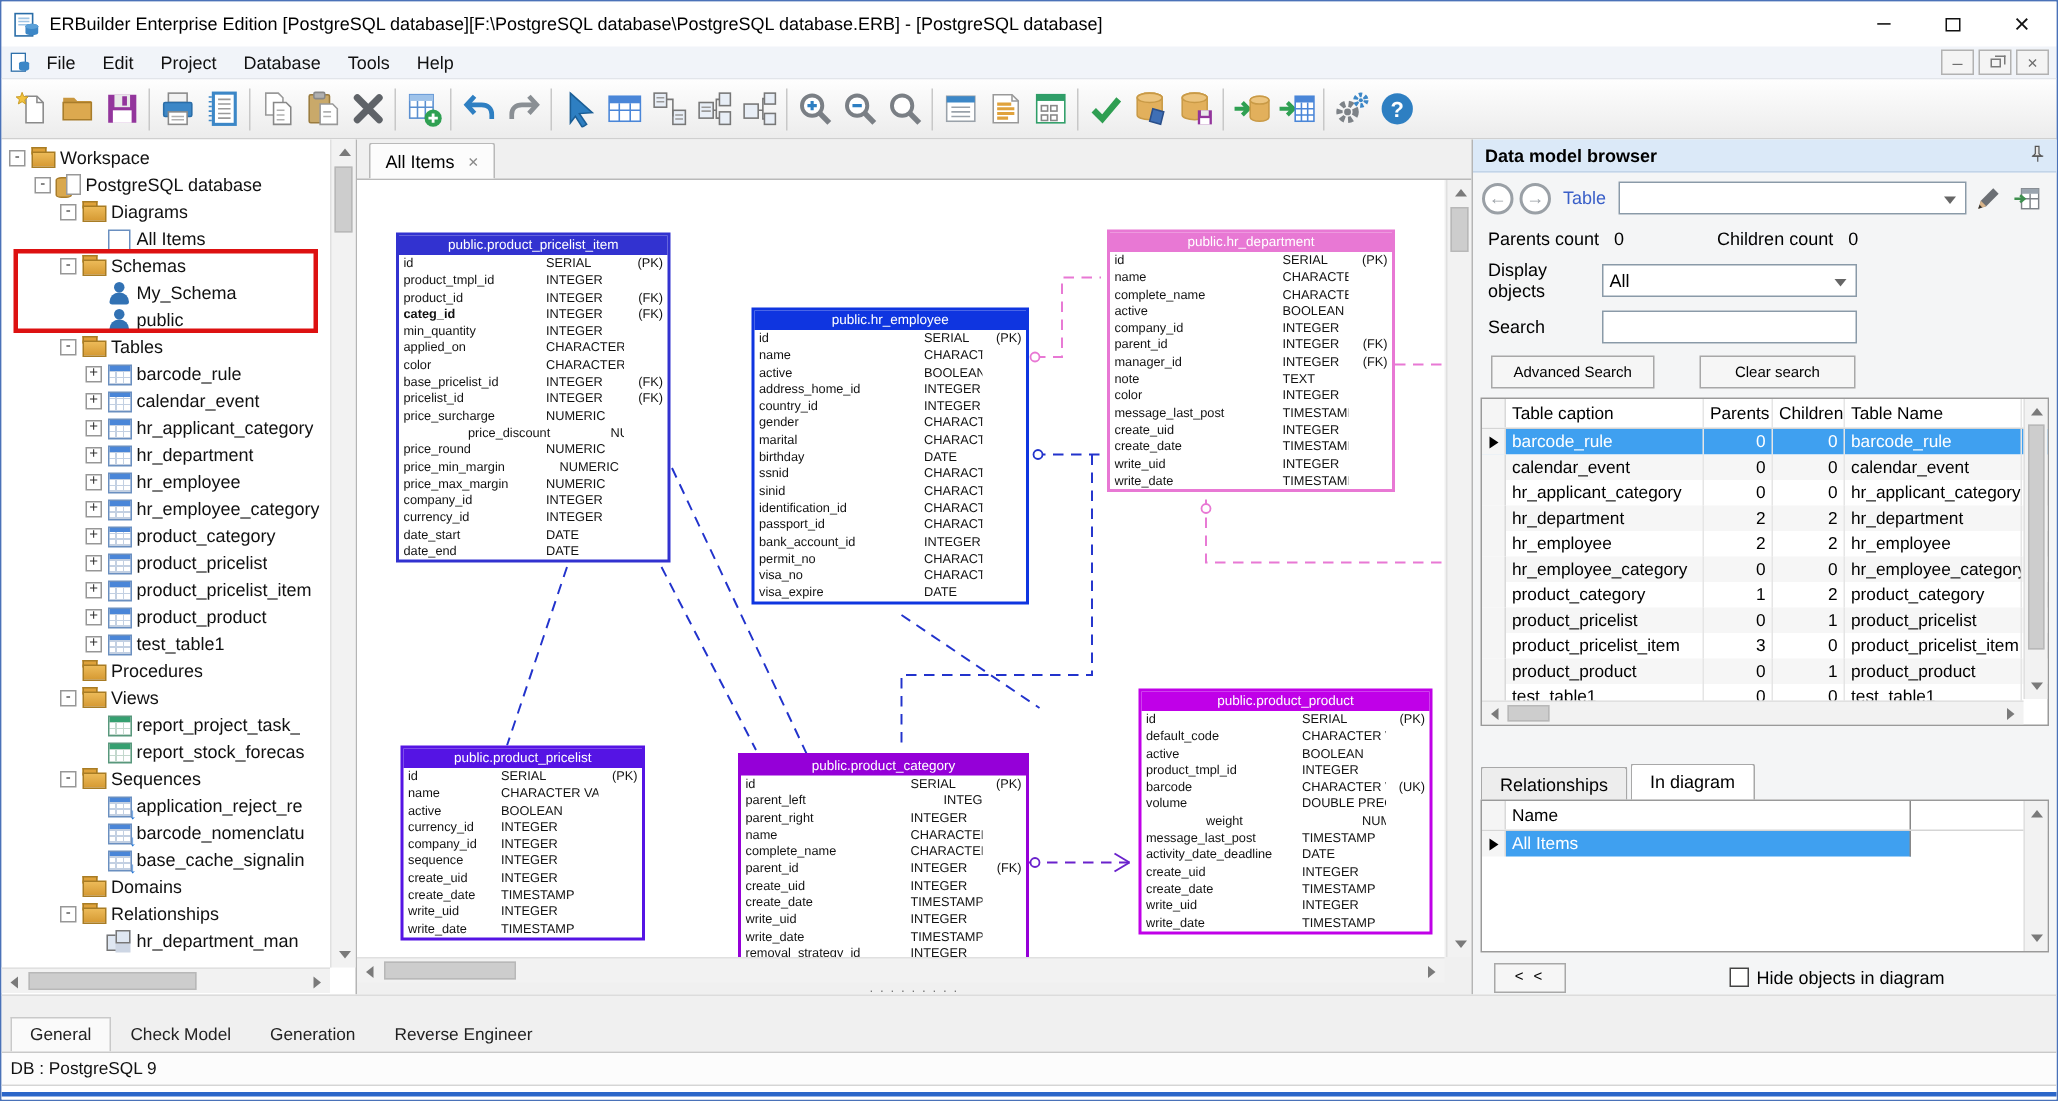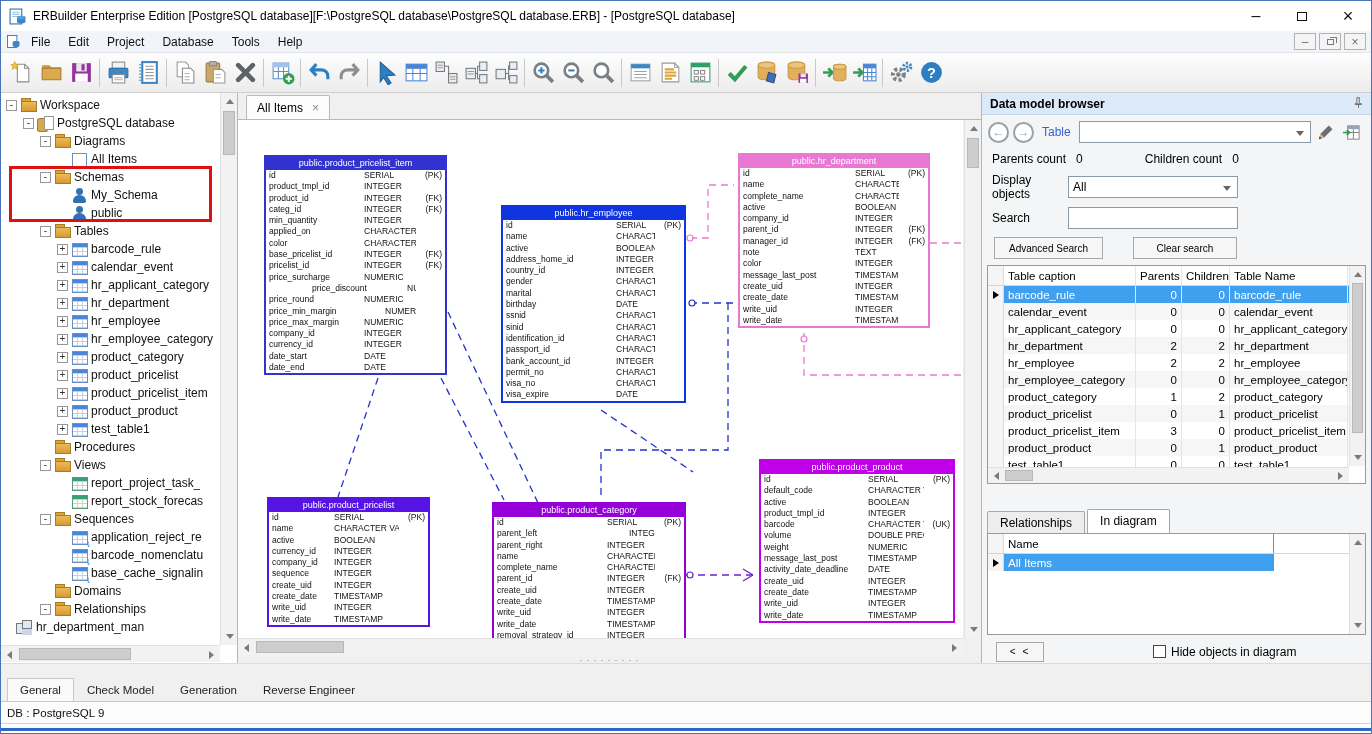--- a/index.html
+++ b/index.html
@@ -540,21 +540,21 @@
           <div class="trow" style="padding-left: 38px;">
             <span class="expander noexp"></span>
             <span class="ticon i-folder"></span>
             <span class="tlabel">Domains</span>
           </div>
           <div class="trow" style="padding-left: 38px;">
             <span class="expander">-</span>
             <span class="ticon i-folder"></span>
             <span class="tlabel">Relationships</span>
           </div>
-          <div class="trow" style="">
+          <div class="trow" style="padding-left: 55px;">
             <span class="expander noexp"></span>
             <span class="ticon i-rel"></span>
             <span class="tlabel">hr_department_man</span>
           </div>
         </div>
       <div class="red-annotation"></div>
       <div class="sb sb-v" style="right:0;top:0;bottom:18px;">
         <div class="sb-btn" style="top:0">
             <i class="tri tri-up"></i>
           </div>
@@ -618,21 +618,21 @@
               <span class="en" style="width: 95px;">product_tmpl_id</span>
               <span class="et">INTEGER</span>
               <span class="ek"></span>
             </div>
             <div class="erow">
               <span class="en" style="width: 95px;">product_id</span>
               <span class="et">INTEGER</span>
               <span class="ek">(FK)</span>
             </div>
             <div class="erow">
-              <span class="en" style="width: 95px;">categ_id</span>
+              <span class="en" style="width: 95px; font-weight: bold;">categ_id</span>
               <span class="et">INTEGER</span>
               <span class="ek">(FK)</span>
             </div>
             <div class="erow">
               <span class="en" style="width: 95px;">min_quantity</span>
               <span class="et">INTEGER</span>
               <span class="ek"></span>
             </div>
             <div class="erow">
               <span class="en" style="width: 95px;">applied_on</span>
@@ -663,21 +663,21 @@
               <span class="en" style="width: 95px; margin-left: 43px;">price_discount</span>
               <span class="et">NUMERIC</span>
               <span class="ek"></span>
             </div>
             <div class="erow">
               <span class="en" style="width: 95px;">price_round</span>
               <span class="et">NUMERIC</span>
               <span class="ek"></span>
             </div>
             <div class="erow">
-              <span class="en" style="width: 116px;">price_min_margin</span>
+              <span class="en" style="width: 104px;">price_min_margin</span>
               <span class="et">NUMERIC</span>
               <span class="ek"></span>
             </div>
             <div class="erow">
               <span class="en" style="width: 95px;">price_max_margin</span>
               <span class="et">NUMERIC</span>
               <span class="ek"></span>
             </div>
             <div class="erow">
               <span class="en" style="width: 95px;">company_id</span>
@@ -882,21 +882,21 @@
               <span class="en" style="width: 104px;">barcode</span>
               <span class="et">CHARACTER VARYING</span>
               <span class="ek">(UK)</span>
             </div>
             <div class="erow">
               <span class="en" style="width: 104px;">volume</span>
               <span class="et">DOUBLE PRECISION</span>
               <span class="ek"></span>
             </div>
             <div class="erow">
-              <span class="en" style="width: 104px;">weight</span>
+              <span class="en" style="width: 104px; margin-left: 40px;">weight</span>
               <span class="et">NUMERIC</span>
               <span class="ek"></span>
             </div>
             <div class="erow">
               <span class="en" style="width: 104px;">message_last_post</span>
               <span class="et">TIMESTAMP</span>
               <span class="ek"></span>
             </div>
             <div class="erow">
               <span class="en" style="width: 104px;">activity_date_deadline</span>

